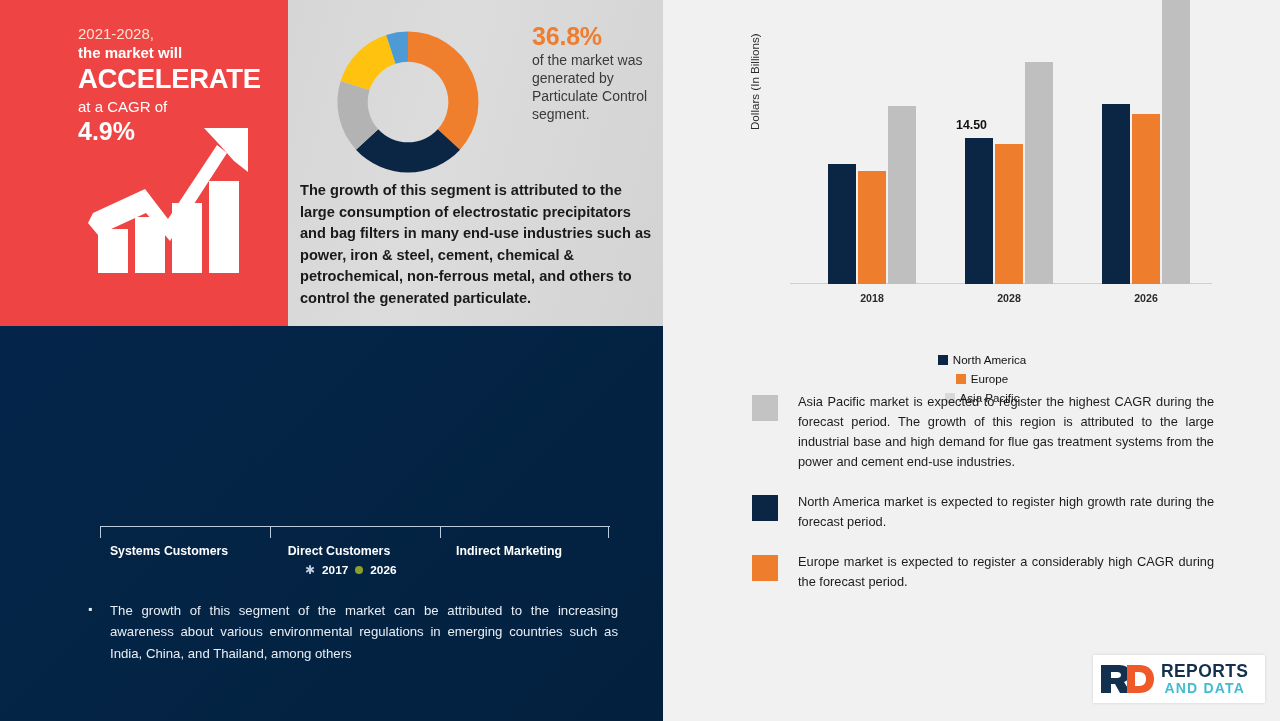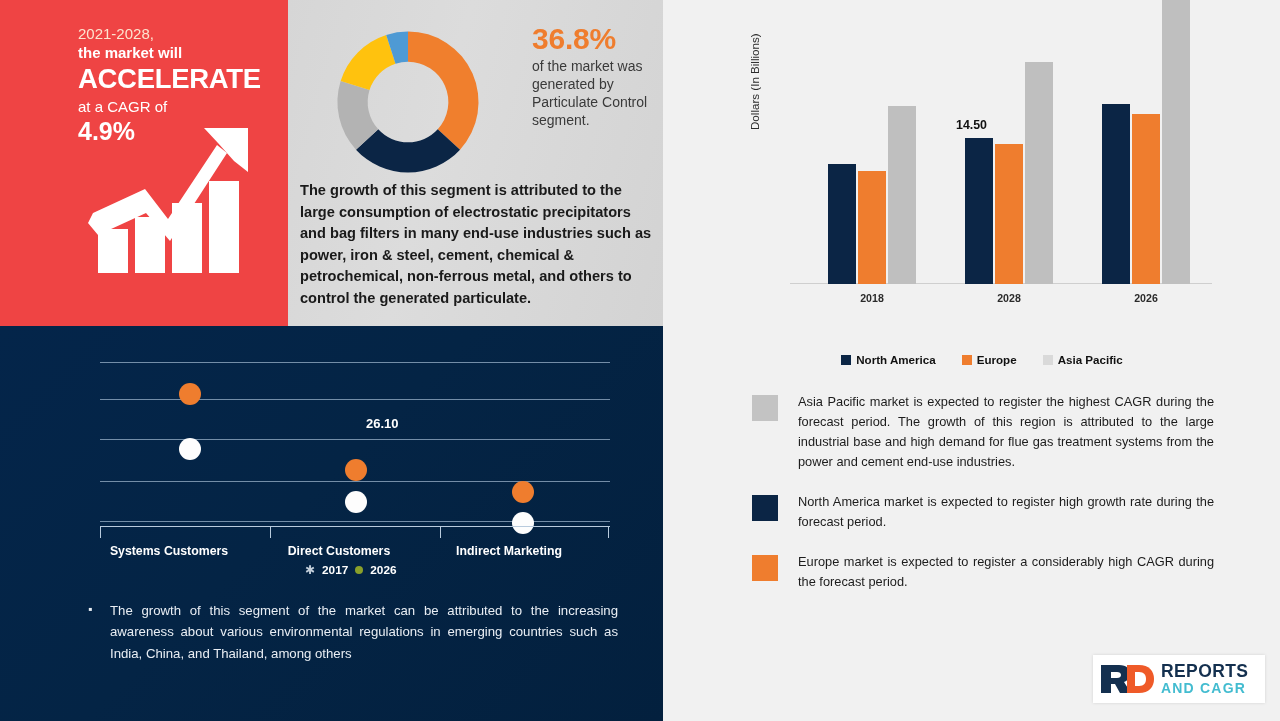--- a/index.html
+++ b/index.html
@@ -32,21 +32,21 @@
   
   .panel-gray {
     position: absolute; left: 288px; top: 0; width: 375px; height: 326px;
     background: linear-gradient(105deg,#d6d6d6 0%, #dcdcdc 40%, #d3d3d3 100%);
   }
   .donut-wrap { position: absolute; left: 36px; top: 18px; width: 168px; height: 168px; }
   .pct-block {
     position: absolute; left: 244px; top: 20px; width: 128px;
     line-height: 1.28;
   }
-  .pct-big { font-size: 30px; font-weight: bold; color: #ef7d2e; letter-spacing: -0.2px; }
+  .pct-big { font-size: 25px; font-weight: bold; color: #ef7d2e; letter-spacing: -0.2px; }
   .pct-desc { font-size: 14px; color: #3a3a3a; }
   .gray-para {
     position: absolute; left: 12px; top: 180px; width: 358px;
     font-size: 14.6px; font-weight: bold; color: #1a1a1a; line-height: 1.48;
   }
 
   
   .panel-navy {
     position: absolute; left: 0; top: 326px; width: 663px; height: 395px;
     background: linear-gradient(135deg,#04254a 0%, #042445 45%, #03203e 100%);
@@ -95,39 +95,39 @@
   .bar { position: absolute; bottom: 40px; width: 28px; }
   .bar.na { background: #0b2545; }
   .bar.eu { background: #ef7d2e; }
   .bar.ap { background: #bfbfbf; }
   .bar-val {
     position: absolute; font-size: 12.4px; font-weight: bold; color: #111; white-space: nowrap;
   }
   .xtick { position: absolute; bottom: 20px; font-size: 10.6px; font-weight: bold; color: #2b2b2b; text-align: center; }
   .bar-legend {
     position: absolute; left: 752px; top: 353px; width: 460px;
-    display: flex; justify-content: center; align-items: center; gap: 26px;
-    font-size: 11.6px; font-weight: bold; color: #111;
+    display: flex; justify-content: center; align-items: center; gap: 6px;
+    font-size: 11.6px; font-weight: normal; color: #111; flex-direction: column;
   }
   .sw { width: 10px; height: 10px; display: inline-block; margin-right: 5px; vertical-align: -1px; }
 
   
   .notes { position: absolute; left: 752px; top: 392px; width: 462px; }
   .note { position: relative; display: flex; gap: 20px; margin-bottom: 20px; }
   .note-sw { flex: 0 0 auto; width: 26px; height: 26px; margin-top: 3px; }
   .note-txt { font-size: 12.8px; color: #1c1c1c; line-height: 1.56; text-align: justify; }
 
   
   .logo {
     position: absolute; left: 1093px; top: 655px; width: 172px; height: 48px;
     background: #ffffff; display: flex; align-items: center; padding-left: 6px;
     box-shadow: 0 0 3px rgba(0,0,0,.13);
   }
   .logo-mark { width: 56px; height: 34px; }
-  .logo-words { margin-left: 6px; line-height: 1.0; }
+  .logo-words { margin-left: 6px; line-height: 1.0; text-align: center; }
   .logo-reports { font-size: 17.5px; font-weight: bold; color: #14304f; letter-spacing: .4px; }
   .logo-and { font-size: 14px; font-weight: bold; color: #43bcd0; letter-spacing: 1.2px; margin-top: 1px; }
 </style>
 </head>
 <body>
 
 <div id="root">
 
   <div class="panel-orange">
     <div class="accel-text">
@@ -167,36 +167,20 @@
       </svg>
     </div>
     <div class="pct-block">
       <div class="pct-big">36.8%</div>
       <div class="pct-desc"> of the market was generated by Particulate Control segment.</div>
     </div>
     <div class="gray-para">The growth of this segment is attributed to the large consumption of electrostatic precipitators and bag filters in many end-use industries such as power, iron &amp; steel, cement, chemical &amp; petrochemical, non-ferrous metal, and others to control the generated particulate.</div>
   </div>
 
   <div class="panel-navy">
-    <div class="dot-chart">
-      <div class="grid-line" style="top:16px"></div>
-      <div class="grid-line" style="top:53px"></div>
-      <div class="grid-line" style="top:93px"></div>
-      <div class="grid-line" style="top:135px"></div>
-      <div class="grid-line" style="top:175px"></div>
-
-      <div class="dot orange" style="left:79px;  top:37px"></div>
-      <div class="dot white" style="left:79px;  top:92px"></div>
-      <div class="dot orange" style="left:245px; top:113px"></div>
-      <div class="dot white" style="left:245px; top:145px"></div>
-      <div class="dot orange" style="left:412px; top:135px"></div>
-      <div class="dot white" style="left:412px; top:166px"></div>
-
-      <div class="dot-label" style="left:266px; top:70px">26.10</div>
-    </div>
 
     <div class="cat-axis">
       <span class="tick" style="left:0"></span>
       <span class="tick" style="left:170px"></span>
       <span class="tick" style="left:340px"></span>
       <span class="tick" style="left:508px"></span>
     </div>
     <div class="cat-labels">
       <div class="cat-label" style="left:0;     width:170px">Systems Customers</div>
       <div class="cat-label" style="left:170px; width:170px">Direct Customers</div>
@@ -268,17 +252,17 @@
 
   <div class="logo">
     <svg class="logo-mark" viewBox="0 0 56 34">
       <path d="M2,3 L20,3 C28,3 31,7 31,12 C31,16 28,19 25,20 L32,31 L21,31 L16,22 L12,22 L12,31 L2,31 Z
                M12,10 L12,16 L18,16 C20.5,16 22,15 22,13 C22,11 20.5,10 18,10 Z" fill="#14304f"></path>
       <path d="M28,3 L40,3 C50,3 55,9 55,17 C55,25 50,31 40,31 L28,31 Z" fill="#ef5a28"></path>
       <path d="M36,10 L40,10 C45,10 47,13 47,17 C47,21 45,24 40,24 L36,24 Z" fill="#ffffff"></path>
     </svg>
     <div class="logo-words">
       <div class="logo-reports">REPORTS</div>
-      <div class="logo-and">AND CAGR</div>
+      <div class="logo-and">AND DATA</div>
     </div>
   </div>
 
 </div>
 
 </body></html>

